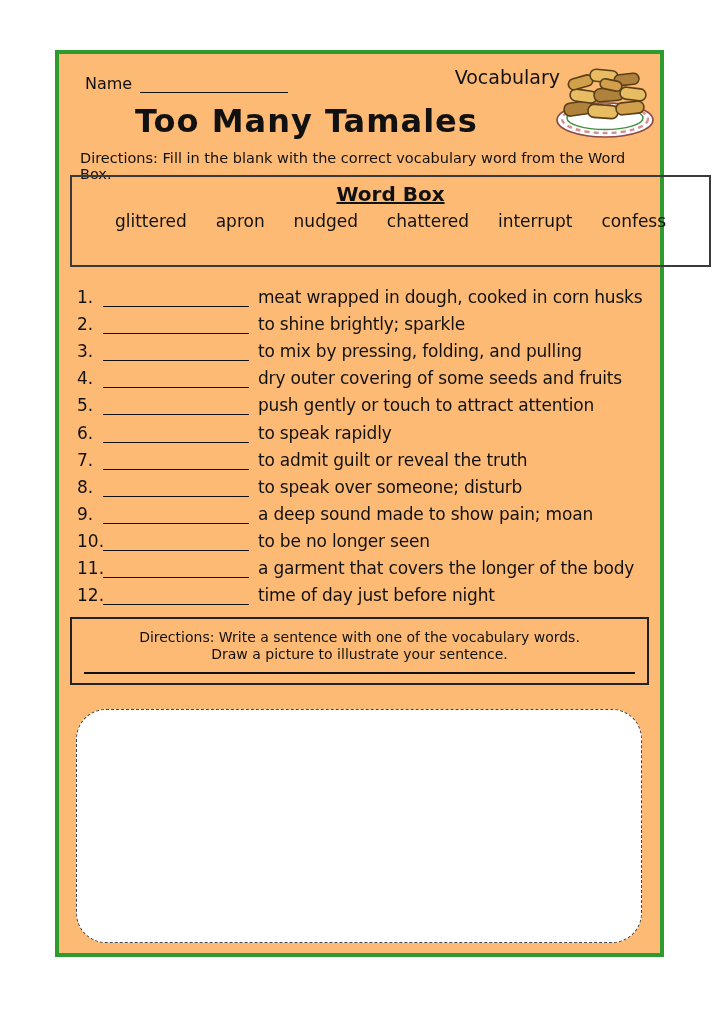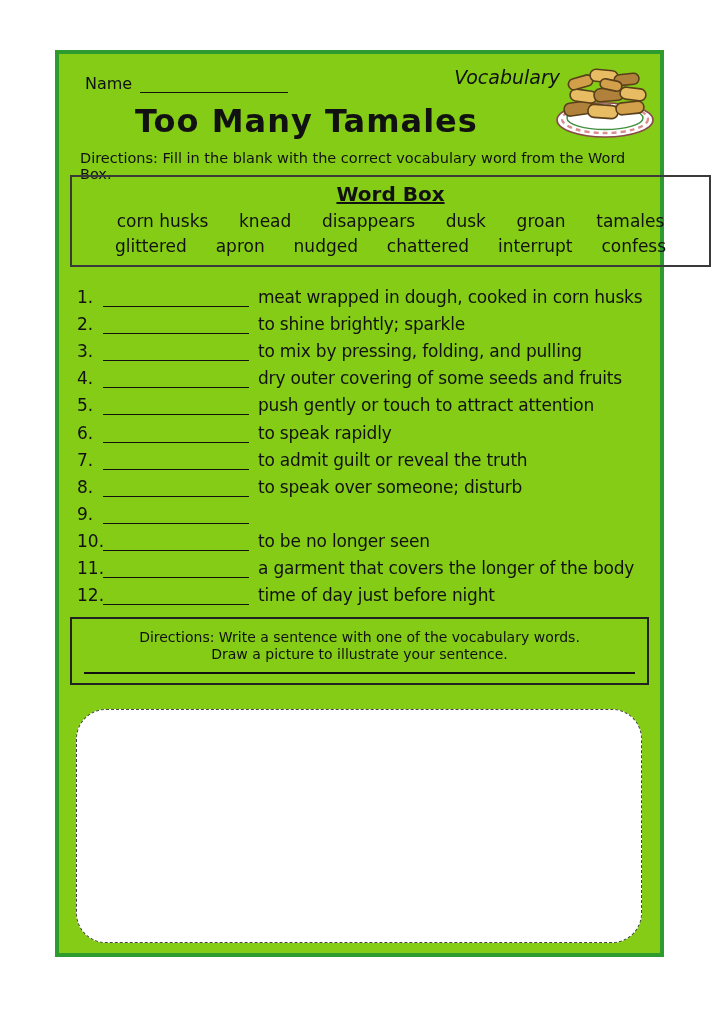--- a/index.html
+++ b/index.html
@@ -1,24 +1,24 @@
 <!DOCTYPE html>
 <html><head>
 <meta charset="utf-8">
 <style>
   html,body{margin:0;padding:0;background:#ffffff;}
   body{width:724px;height:1024px;position:relative;font-family:"DejaVu Sans",sans-serif;color:#111;}
   .page{
     position:absolute;left:55px;top:50px;width:609px;height:907px;
-    border:4px solid #2e9b2e;background:#84cc16;box-sizing:border-box;
+    border:4px solid #2e9b2e;background:#fdba74;box-sizing:border-box;
   }
   
   .name-row{position:absolute;left:26px;top:20px;font-size:16px;display:flex;align-items:flex-end;}
   .name-line{display:inline-block;width:148px;border-bottom:1.6px solid #111;margin-left:8px;height:16px;}
-  .vocab-label{position:absolute;right:100px;top:12px;font-size:19px;font-style:italic;}
+  .vocab-label{position:absolute;right:100px;top:12px;font-size:19px;}
   .tamales{position:absolute;right:4px;top:6px;width:102px;height:80px;}
   .title{position:absolute;left:76px;top:48px;font-size:32px;font-weight:bold;letter-spacing:1px;}
   .directions1{position:absolute;left:21px;top:96px;font-size:14.5px;width:575px;}
   .bold{font-weight:normal;}
   
   .wordbox{
     position:absolute;left:11px;top:121px;width:641px;height:92px;
     border:2px solid #3a3a3a;box-sizing:border-box;text-align:center;
   }
   .wordbox-title{font-size:20px;font-weight:bold;text-decoration:underline;margin-top:5px;}
@@ -76,28 +76,20 @@
     </g>
   </svg>
 
   <div class="title">Too Many Tamales</div>
 
   <div class="directions1"><span class="bold">Directions:</span><span> Fill in the blank with the correct vocabulary word from the Word Box.</span></div>
 
   <div class="wordbox">
     <div class="wordbox-title">Word Box</div>
     <div class="word-row">
-      <span>corn husks</span>
-      <span>knead</span>
-      <span>disappears</span>
-      <span>dusk</span>
-      <span>groan</span>
-      <span>tamales</span>
-    </div>
-    <div class="word-row">
       <span>glittered</span>
       <span>apron</span>
       <span>nudged</span>
       <span>chattered</span>
       <span>interrupt</span>
       <span>confess</span>
     </div>
   </div>
 
   <div class="questions">
@@ -137,20 +129,21 @@
         <span class="q-def">to admit guilt or reveal the truth</span>
       </div>
     <div class="q-row">
         <span class="q-num">8.</span>
         <span class="q-blank"></span>
         <span class="q-def">to speak over someone; disturb</span>
       </div>
     <div class="q-row">
         <span class="q-num">9.</span>
         <span class="q-blank"></span>
+        <span class="q-def">a deep sound made to show pain; moan</span>
       </div>
     <div class="q-row">
         <span class="q-num">10.</span>
         <span class="q-blank"></span>
         <span class="q-def">to be no longer seen</span>
       </div>
     <div class="q-row">
         <span class="q-num">11.</span>
         <span class="q-blank"></span>
         <span class="q-def">a garment that covers the longer of the body</span>

